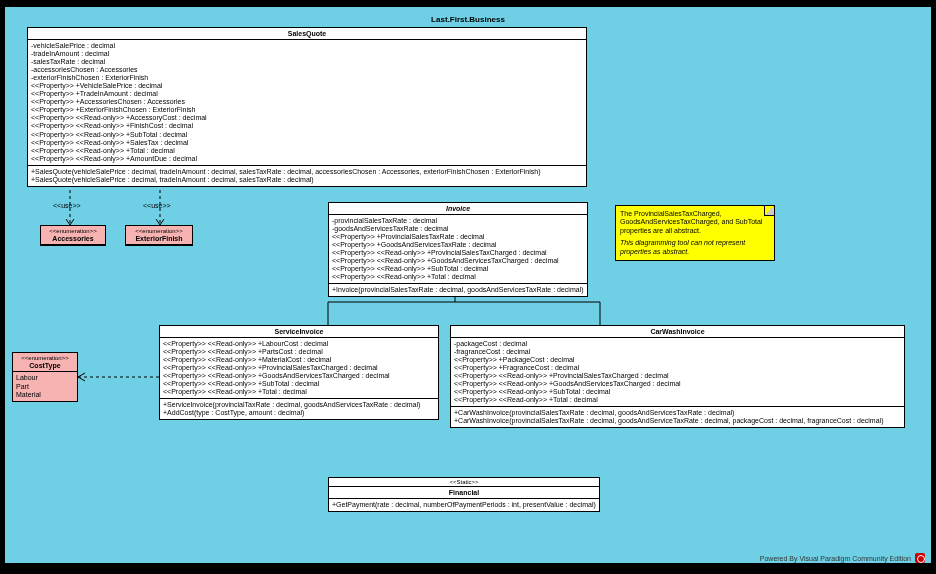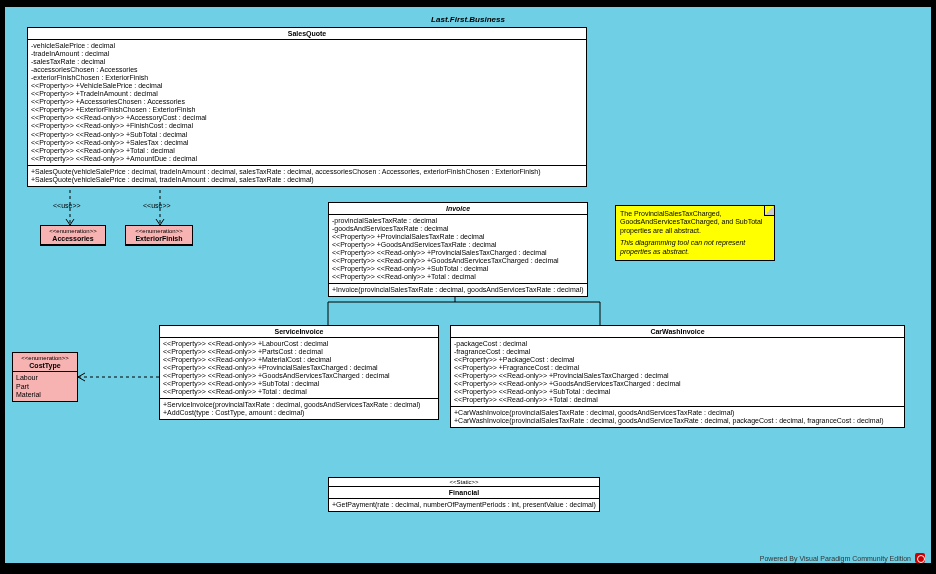--- a/index.html
+++ b/index.html
@@ -1,18 +1,18 @@
 <!DOCTYPE html>
 <html><head>
 <meta charset="utf-8">
 <style>
 * { box-sizing: border-box; margin: 0; padding: 0; }
 body { font-family: Arial, sans-serif; font-size: 7px; background: #000; width: 936px; height: 574px; position: relative; overflow: hidden; }
 .canvas { position: absolute; top: 6px; left: 4px; width: 928px; height: 558px; background: #6fd0e5; border: 1px solid #000; }
-.pkg-label { position: absolute; top: 8px; left: 50%; transform: translateX(-50%); font-size: 8px; font-weight: bold; font-style: italic; }
+.pkg-label { position: absolute; top: 8px; left: 50%; transform: translateX(-50%); font-size: 8px; font-weight: bold; }
 .uml-class { position: absolute; background: #fff; border: 1px solid #000; }
 .uml-title { text-align: center; font-weight: bold; border-bottom: 1px solid #000; padding: 2px; font-size: 7px; }
 .uml-title.italic { font-style: italic; }
 .uml-section { border-bottom: 1px solid #000; padding: 2px 3px; line-height: 1.15; }
 .uml-section:last-child { border-bottom: none; }
 .uml-section div { white-space: nowrap; overflow: hidden; }
 .enum-body { background: #f7b2b2; padding: 2px 3px; line-height: 1.2; }
 .enum-head { background: #f7b2b2; text-align: center; padding: 2px; border-bottom: 1px solid #000; line-height: 1.1; }
 .enum-st { font-size: 6px; }
 .note { position: absolute; background: #ffff00; border: 1px solid #000; padding: 4px; font-size: 7px; line-height: 1.2; }

